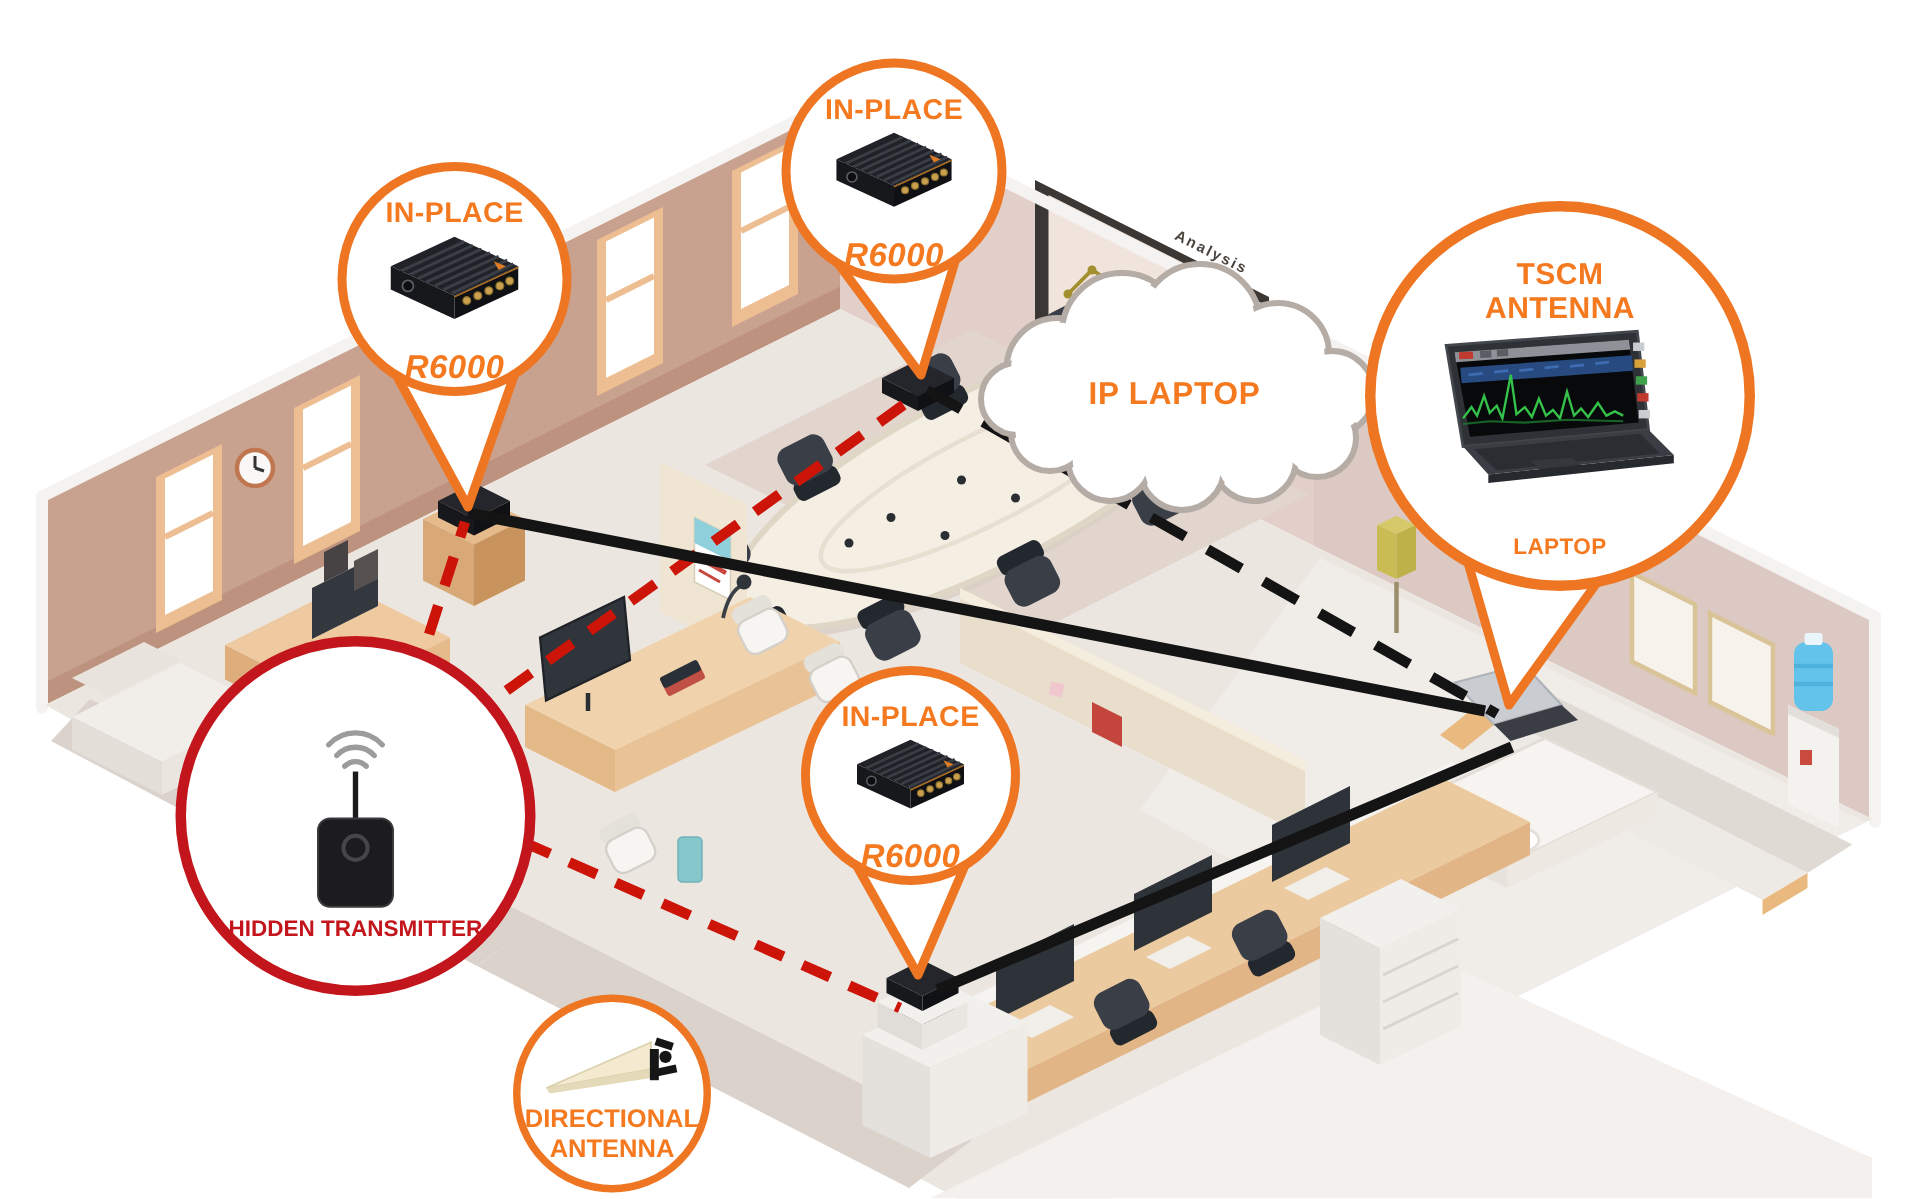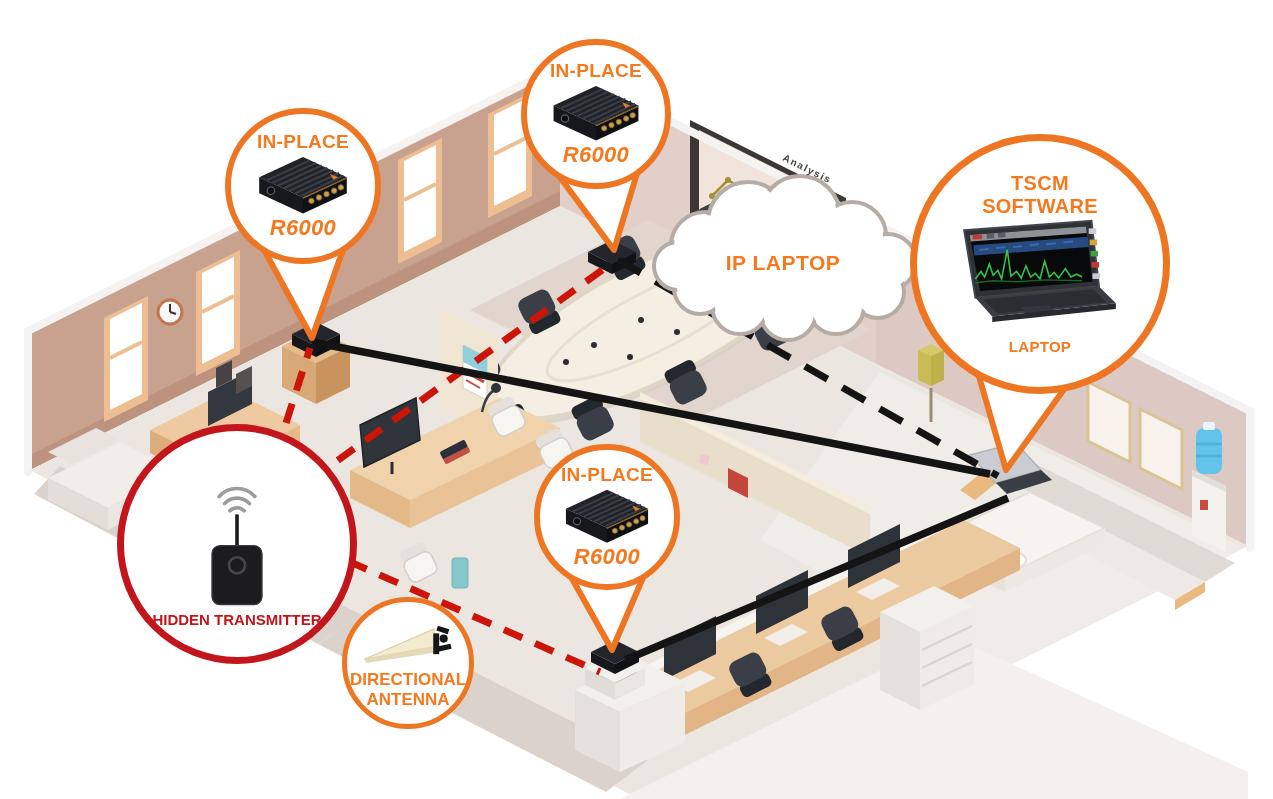--- a/index.html
+++ b/index.html
@@ -18,21 +18,21 @@
     letter-spacing:1.5px;transform:rotate(26.5deg);transform-origin:left top;
   }
   .callout{
     position:absolute;border-radius:50%;background:#fff;box-sizing:border-box;
     display:flex;flex-direction:column;align-items:center;justify-content:center;
     text-align:center;
   }
   .callout.orange{border:6px solid #EE7623;}
   .callout.orange-thick{border:7px solid #EE7623;}
   .callout.red{border:7px solid #C3161C;}
-  .co-title,.co-sub{font-weight:bold;color:#F4791F;line-height:1.12;letter-spacing:.3px;}
+  .co-title,.co-sub{font-weight:bold;color:#F4791F;line-height:1.12;letter-spacing:.3px;margin-top:18px;}
   .co-title{font-size:20px;}
   .co-sub{font-size:15px;}
   .co-title.small{font-size:19px;}
   .co-sub.small{font-size:22px;font-style:italic;}
   .co-title.two-line{width:150px;}
   .red-label{
     font-weight:bold;color:#C3161C;font-size:15px;line-height:1.18;width:180px;margin-top:2px;
   }
   .ant-label{
     font-weight:bold;color:#F4791F;font-size:17px;line-height:1.15;width:120px;margin-top:1px;
@@ -446,21 +446,21 @@
 
 <div class="callout orange" style="left:521px;top:39px;width:150px;height:150px;">
   <div class="co-title small">IN-PLACE</div>
   <svg class="co-icon" width="100" height="62" viewBox="0 0 120 76">
         <use href="#r6000-sym"></use>
       </svg>
   <div class="co-sub small">R6000</div>
 </div>
 
 <div class="callout orange-thick" style="left:910px;top:134px;width:260px;height:260px;">
-  <div class="co-title two-line">TSCM SOFTWARE</div>
+  <div class="co-title two-line">TSCM ANTENNA</div>
   <svg class="co-icon" width="178" height="122" viewBox="0 0 190 130">
         <use href="#laptop-sym"></use>
       </svg>
   <div class="co-sub">LAPTOP</div>
 </div>
 
 <div class="callout red" style="left:117px;top:424px;width:240px;height:240px;">
   <svg class="co-icon" width="120" height="150" viewBox="0 0 120 168">
         <use href="#transmitter-sym"></use>
       </svg>
@@ -468,21 +468,21 @@
 </div>
 
 <div class="callout orange" style="left:534px;top:444px;width:146px;height:146px;">
   <div class="co-title small">IN-PLACE</div>
   <svg class="co-icon" width="98" height="60" viewBox="0 0 120 76">
         <use href="#r6000-sym"></use>
       </svg>
   <div class="co-sub small">R6000</div>
 </div>
 
-<div class="callout orange" style="left:342px;top:597px;width:132px;height:132px;border-width:5px;">
+<div class="callout orange" style="left:342px;top:663px;width:132px;height:132px;border-width:5px;">
   <svg class="co-icon" width="100" height="52" viewBox="0 0 130 70">
         <use href="#antenna-sym"></use>
       </svg>
   <div class="ant-label">DIRECTIONAL ANTENNA</div>
 </div>
 
 <div class="overlay-label cloud-label">IP LAPTOP</div>
 <div class="overlay-label board-label">Analysis</div>
 
 </div>

